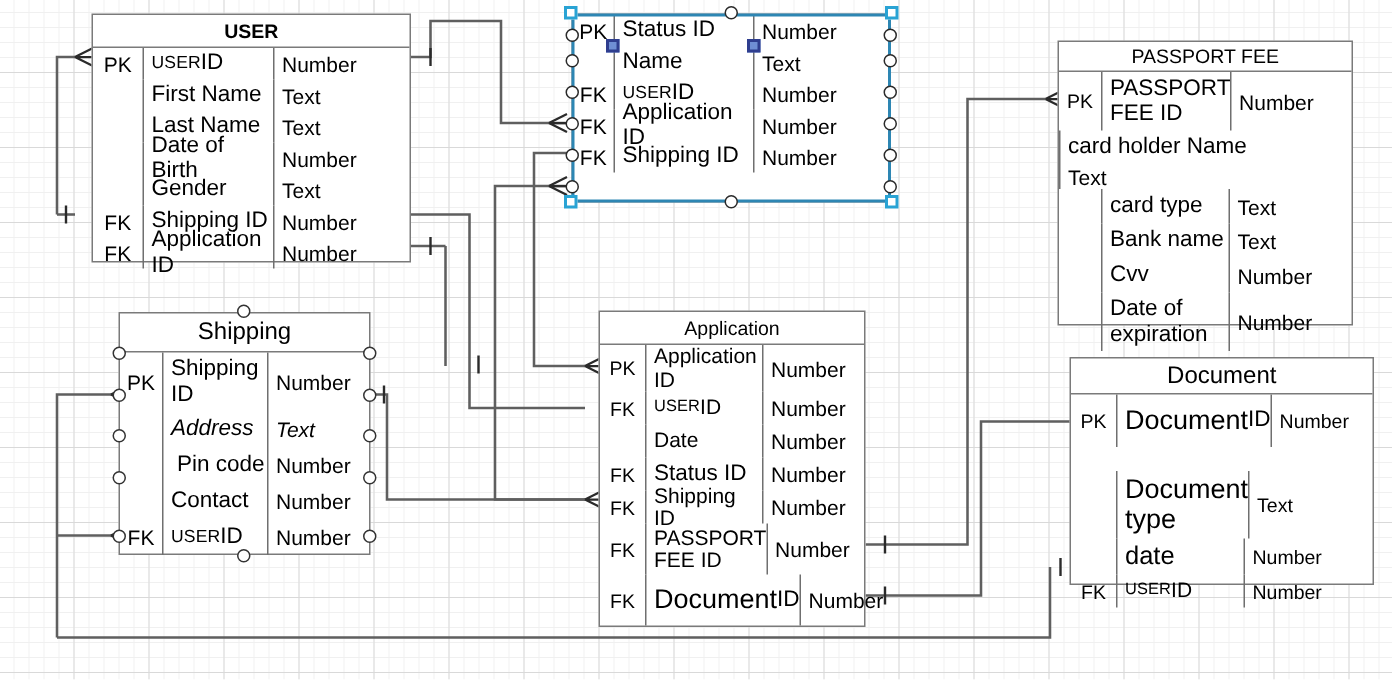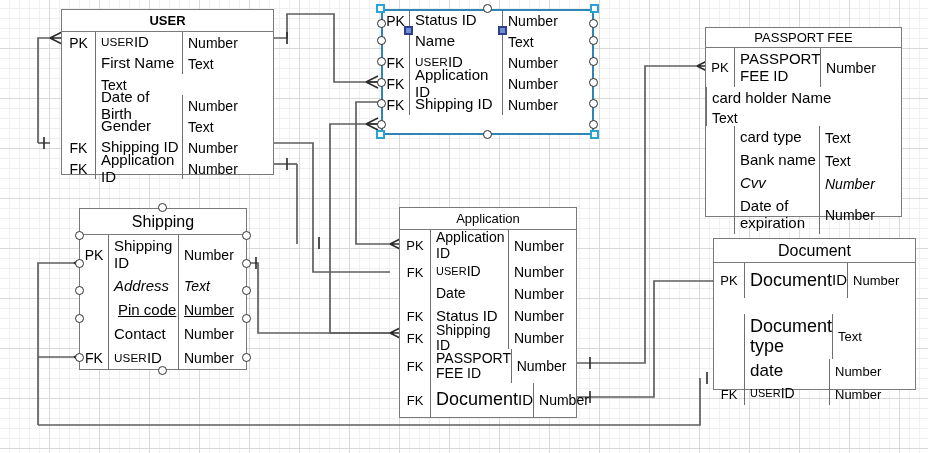--- a/index.html
+++ b/index.html
@@ -188,20 +188,21 @@
           </div>
         <div class="c-type" style="width:91px;">Number</div>
       </div>
       <div class="row" style="height:21px;">
         <div class="c-key" style="width:33px;"></div>
         <div class="c-name">First Name</div>
         <div class="c-type" style="width:91px;">Text</div>
       </div>
       <div class="row" style="height:21px;">
         <div class="c-key" style="width:33px;"></div>
+        <div class="c-name">Last Name</div>
         <div class="c-type" style="width:91px;">Text</div>
       </div>
       <div class="row" style="height:21px;">
         <div class="c-key" style="width:33px;"></div>
         <div class="c-name">Date of Birth</div>
         <div class="c-type" style="width:91px;">Number</div>
       </div>
       <div class="row" style="height:21px;">
         <div class="c-key" style="width:33px;"></div>
         <div class="c-name">Gender</div>
@@ -291,21 +292,21 @@
       <div class="row" style="height:23px;">
         <div class="c-key" style="width:28px;"></div>
         <div class="c-name">card type</div>
         <div class="c-type" style="width:82px;">Text</div>
       </div>
       <div class="row" style="height:23px;">
         <div class="c-key" style="width:28px;"></div>
         <div class="c-name">Bank name</div>
         <div class="c-type" style="width:82px;">Text</div>
       </div>
-      <div class="row" style="height:23px;font-style:italic;">
+      <div class="row" style="height:23px;">
         <div class="c-key" style="width:28px;"></div>
         <div class="c-name">Cvv</div>
         <div class="c-type" style="width:82px;">Number</div>
       </div>
       <div class="row" style="height:39px;">
         <div class="c-key" style="width:28px;"></div>
         <div class="c-name">Date of expiration</div>
         <div class="c-type" style="width:82px;">Number</div>
       </div>
     </div>
@@ -317,21 +318,21 @@
       <div class="row" style="height:39px;">
         <div class="c-key" style="width:28px;">PK</div>
         <div class="c-name">Shipping ID</div>
         <div class="c-type" style="width:68px;">Number</div>
       </div>
       <div class="row" style="height:24px;font-style:italic;">
         <div class="c-key" style="width:28px;"></div>
         <div class="c-name">Address</div>
         <div class="c-type" style="width:68px;">Text</div>
       </div>
-      <div class="row" style="height:24px;text-decoration:underline;">
+      <div class="row" style="height:24px;">
         <div class="c-key" style="width:28px;"></div>
         <div class="c-name" style="padding-left:9px;">Pin code</div>
         <div class="c-type" style="width:68px;">Number</div>
       </div>
       <div class="row" style="height:24px;">
         <div class="c-key" style="width:28px;"></div>
         <div class="c-name">Contact</div>
         <div class="c-type" style="width:68px;">Number</div>
       </div>
       <div class="row" style="height:24px;">

